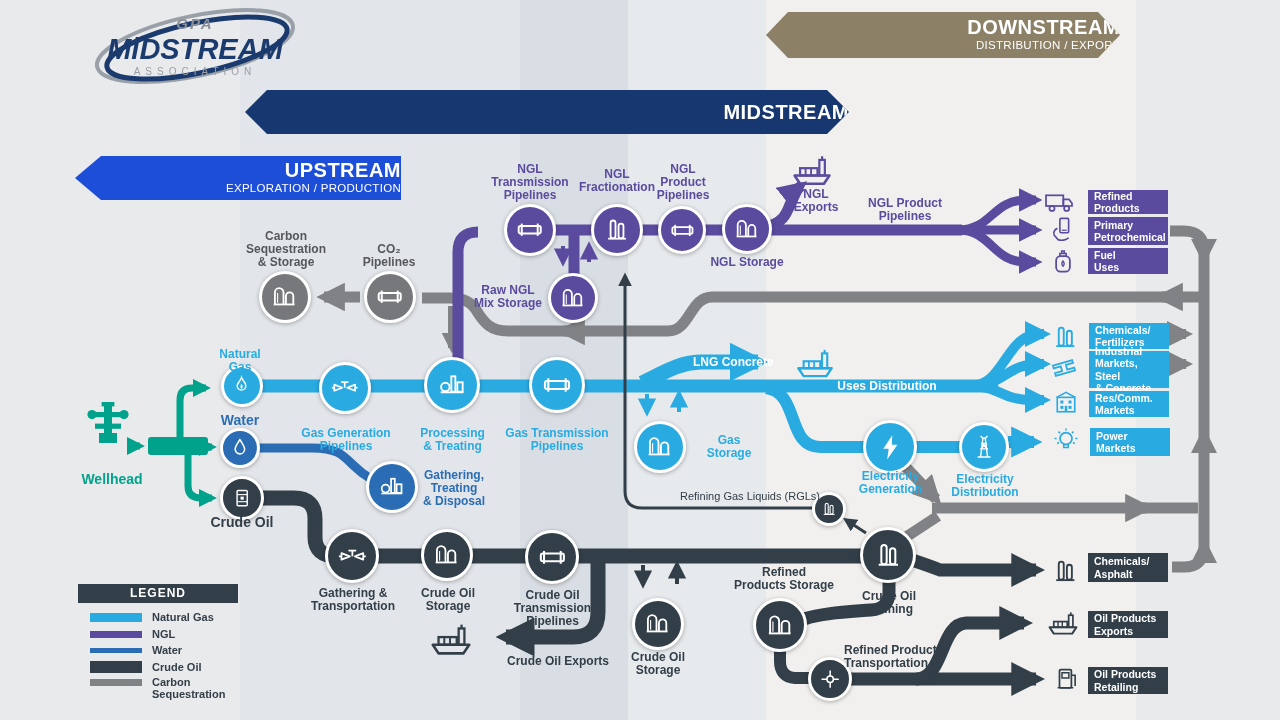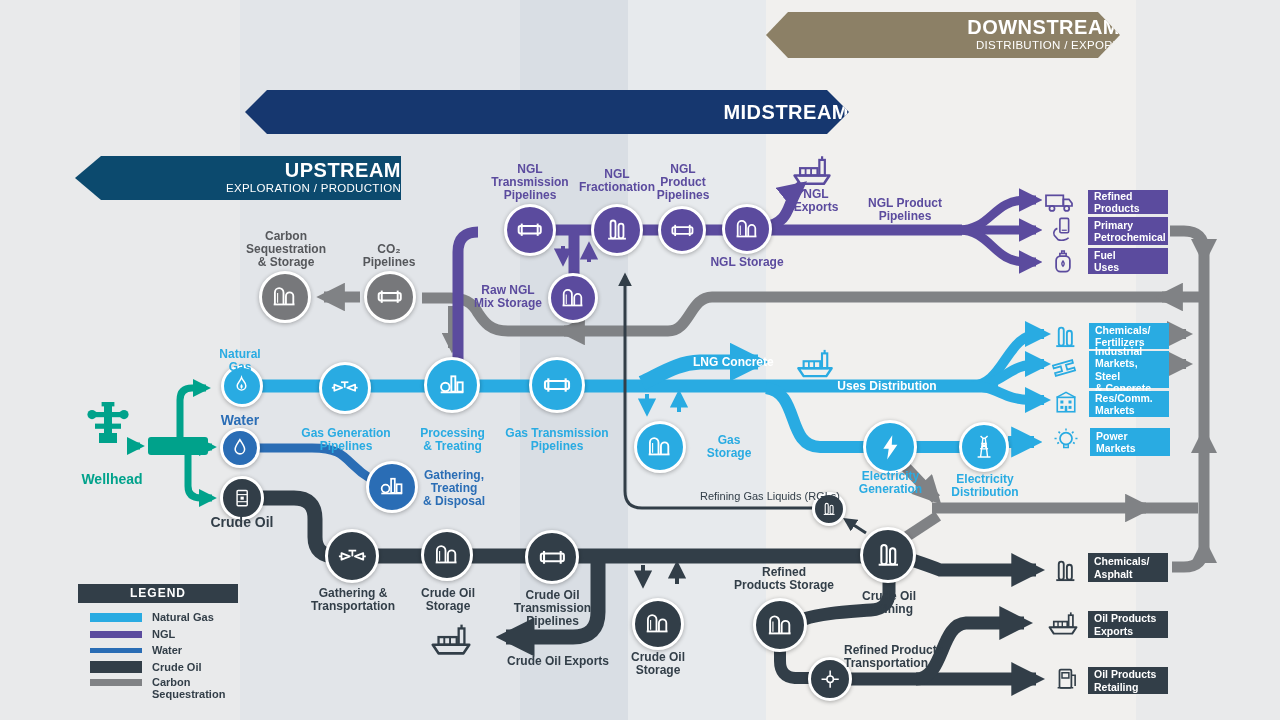--- a/index.html
+++ b/index.html
@@ -143,25 +143,34 @@
     </g>
   </svg>
 
   <div class="banner tip-lr" style="left:766px;top:12px;width:354px;height:46px;background:#8c8066">
     <div class="t1">DOWNSTREAM</div>
     <div class="t2">DISTRIBUTION / EXPORT</div>
   </div>
   <div class="banner tip-lr" style="left:245px;top:90px;width:604px;height:44px;background:#16376f">
     <div class="t1">MIDSTREAM</div>
   </div>
-  <div class="banner tip-l" style="left:75px;top:156px;width:326px;height:44px;background:#0c4a6e">
+  <div class="banner tip-l" style="left:75px;top:156px;width:326px;height:44px;background:#1d4ed8">
     <div class="t1">UPSTREAM</div>
     <div class="t2">EXPLORATION / PRODUCTION</div>
   </div>
 
+  <div style="position:absolute;left:80px;top:4px;width:230px;height:86px">
+    <svg width="230" height="86" style="position:absolute;left:0;top:0">
+      <ellipse cx="115" cy="42" rx="100" ry="30" fill="none" stroke="#9aa0a8" stroke-width="4" transform="rotate(-12 115 42)"></ellipse>
+      <ellipse cx="117" cy="44" rx="92" ry="25" fill="none" stroke="#1b3b6e" stroke-width="5" transform="rotate(-12 117 44)"></ellipse>
+    </svg>
+    <div class="lbl" style="left:80px;top:12px;width:70px;color:#8a8f98;font-style:italic;font-size:15px;letter-spacing:2px">GPA</div>
+    <div class="lbl" style="left:0;top:30px;width:230px;color:#1b3b6e;font-style:italic;font-size:29px">MiDSTREAM</div>
+    <div class="lbl" style="left:10px;top:62px;width:210px;color:#9aa0a8;font-weight:normal;font-size:10px;letter-spacing:5px">ASSOCIATION</div>
+  </div>
 
   <div class="node bg-lb" style="left:221px;top:365px;width:42px;height:42px">
       <svg viewBox="0 0 24 24">
         <path d="M12 3.5 C13 7 16.5 8.5 16.5 12.3 a4.5 4.5 0 0 1 -9 0 C7.5 9.3 10.5 8 12 3.5 Z" fill="none" stroke="currentColor" stroke-width="1.5"></path>
         <path d="M12 10.5 c1.6 1.6 1.6 3.8 0 5.2 c-1.6 -1.4 -1.6 -3.6 0 -5.2 Z" fill="currentColor"></path>
       </svg>
     </div>
   <div class="node bg-wb" style="left:220px;top:428px;width:40px;height:40px">
       <svg viewBox="0 0 24 24">
         <path d="M12 3 C15 7.8 17.2 10.4 17.2 13.4 a5.2 5.2 0 0 1 -10.4 0 C6.8 10.4 9 7.8 12 3 Z" fill="none" stroke="currentColor" stroke-width="1.7"></path>
@@ -473,21 +482,21 @@
 Transmission
 Pipelines</div>
   <div class="lbl c-dk" style="left:615px;top:651px;width:86px">Crude Oil
 Storage</div>
   <div class="lbl c-dk" style="left:728px;top:566px;width:112px">Refined
 Products Storage</div>
   <div class="lbl c-dk" style="left:843px;top:590px;width:92px">Crude Oil
 Refining</div>
   <div class="lbl c-dk" style="left:844px;top:644px;width:114px;text-align:left">Refined Products
 Transportation</div>
-  <div class="lbl c-dk sm" style="left:696px;top:490px;width:148px">Refining Gas Liquids (RGLs)</div>
+  <div class="lbl c-dk sm" style="left:676px;top:490px;width:148px">Refining Gas Liquids (RGLs)</div>
   <div class="lbl c-dk" style="left:498px;top:655px;width:120px">Crude Oil Exports</div>
   <div class="lbl c-wh" style="left:693px;top:356px;width:84px;text-align:left">LNG Concrete</div>
   <div class="lbl c-wh" style="left:830px;top:380px;width:114px">Uses Distribution</div>
   <div class="lbl c-pu" style="left:855px;top:197px;width:100px">NGL Product
 Pipelines</div>
   <div class="lbl c-pu" style="left:786px;top:188px;width:60px">NGL
 Exports</div>
 
   <div class="mbox mb-pu" style="left:1088px;top:190px;height:24px">Refined
 Products</div>

